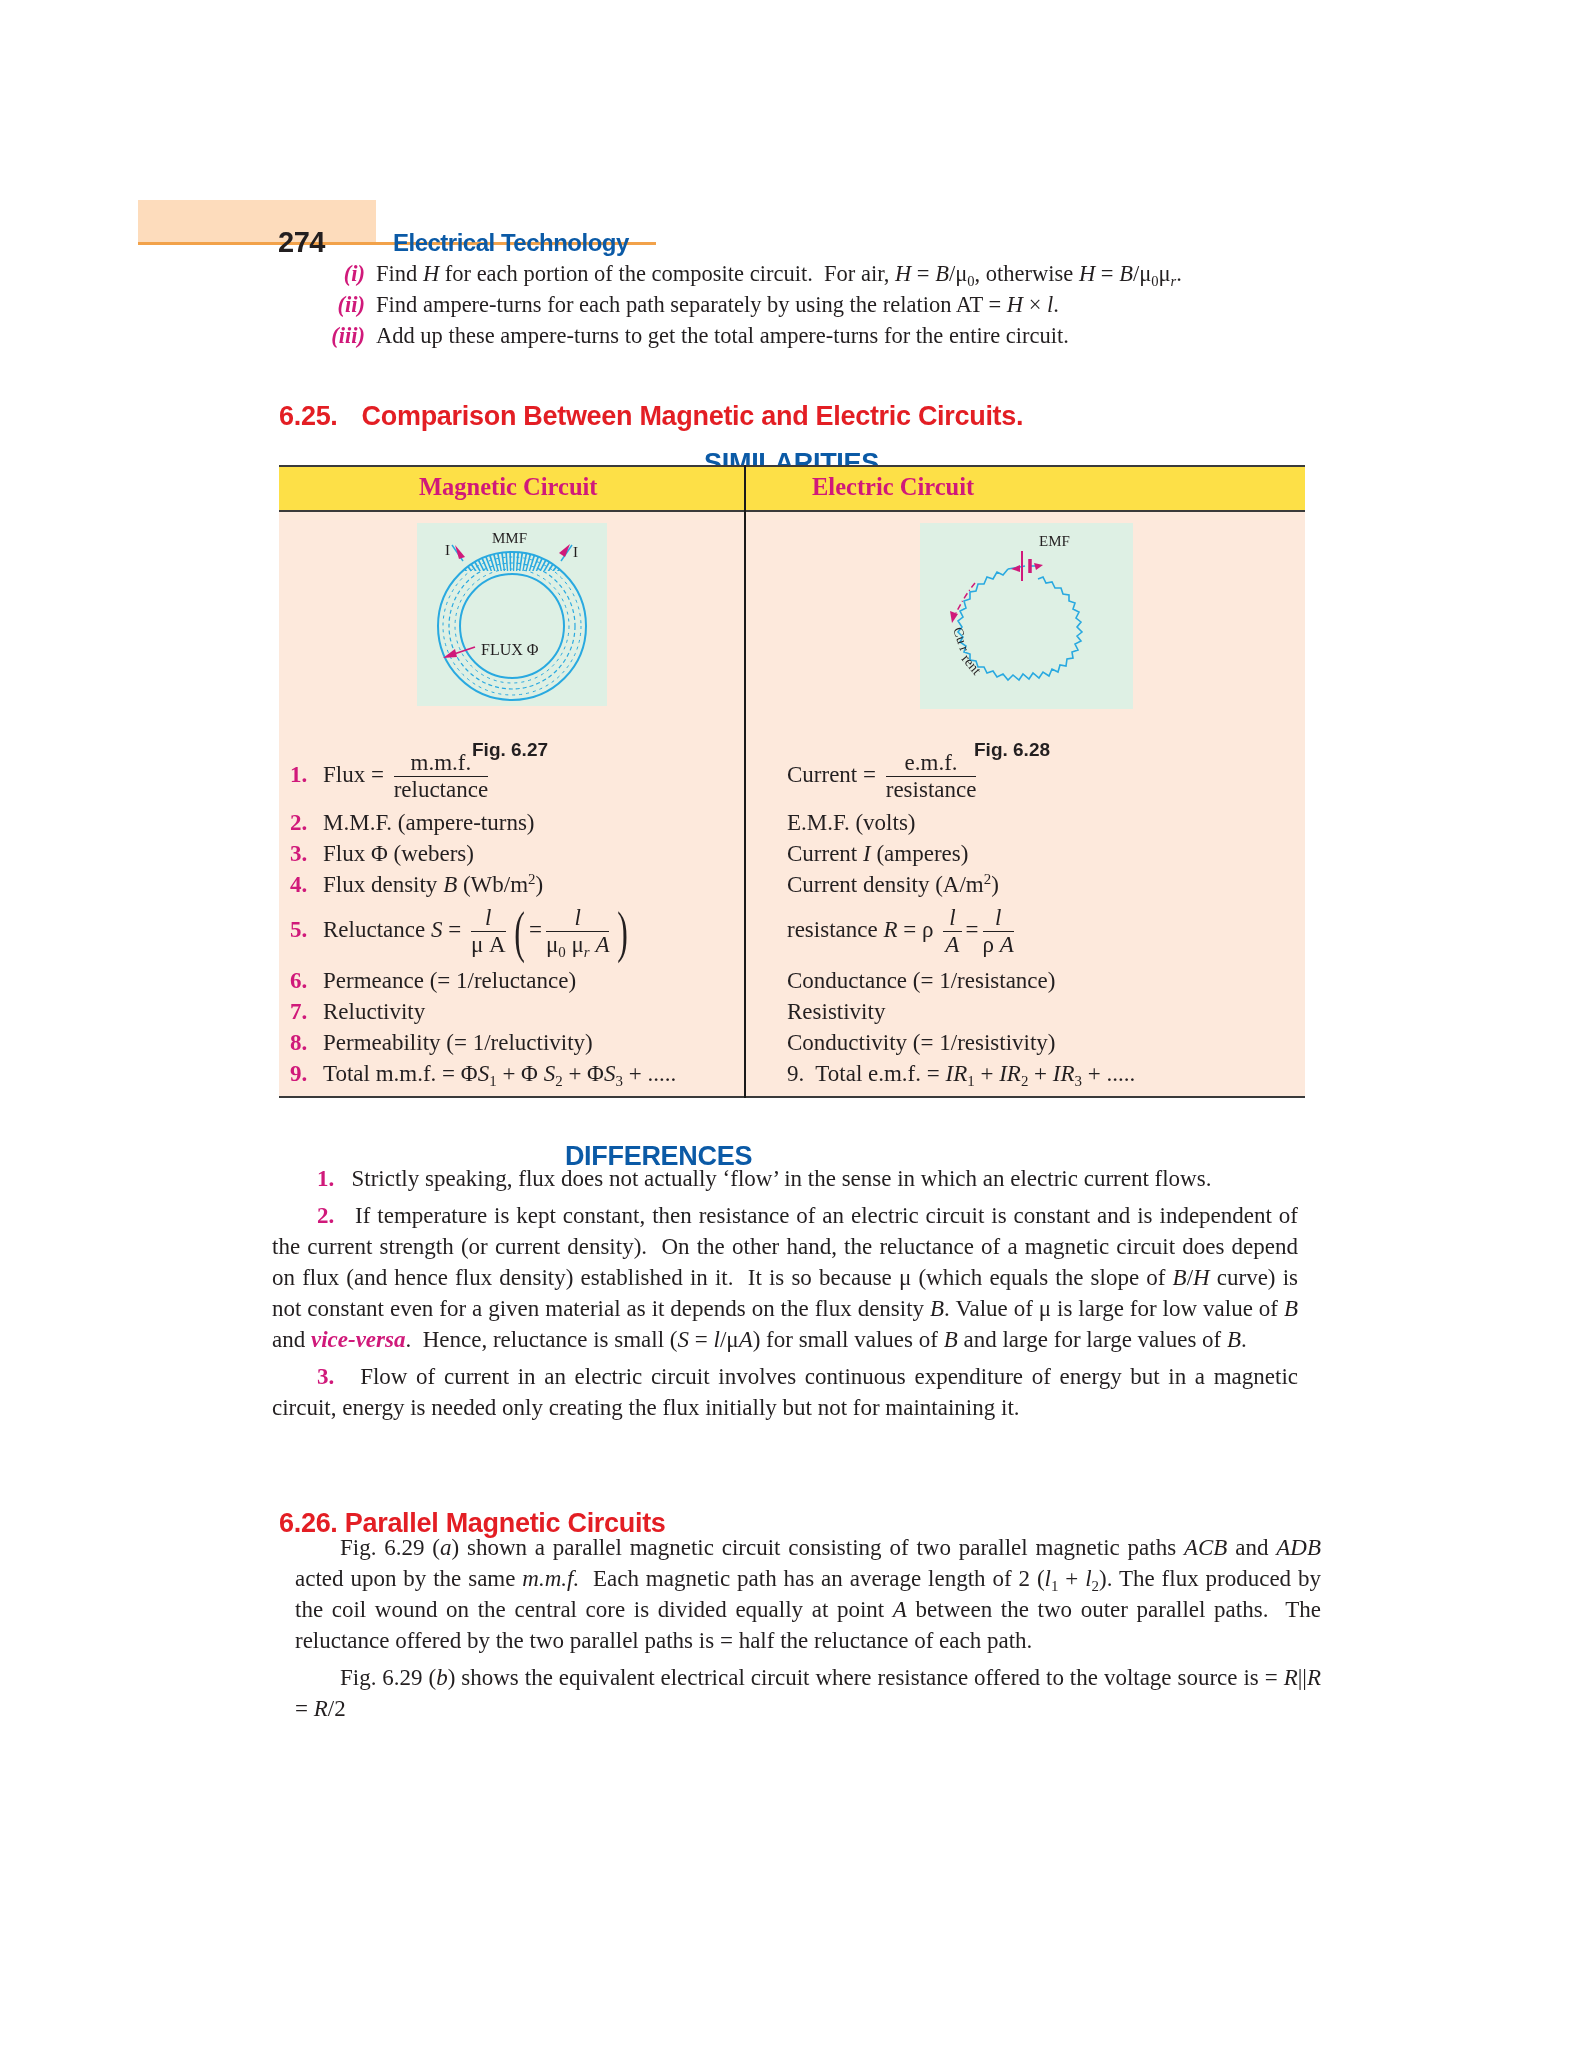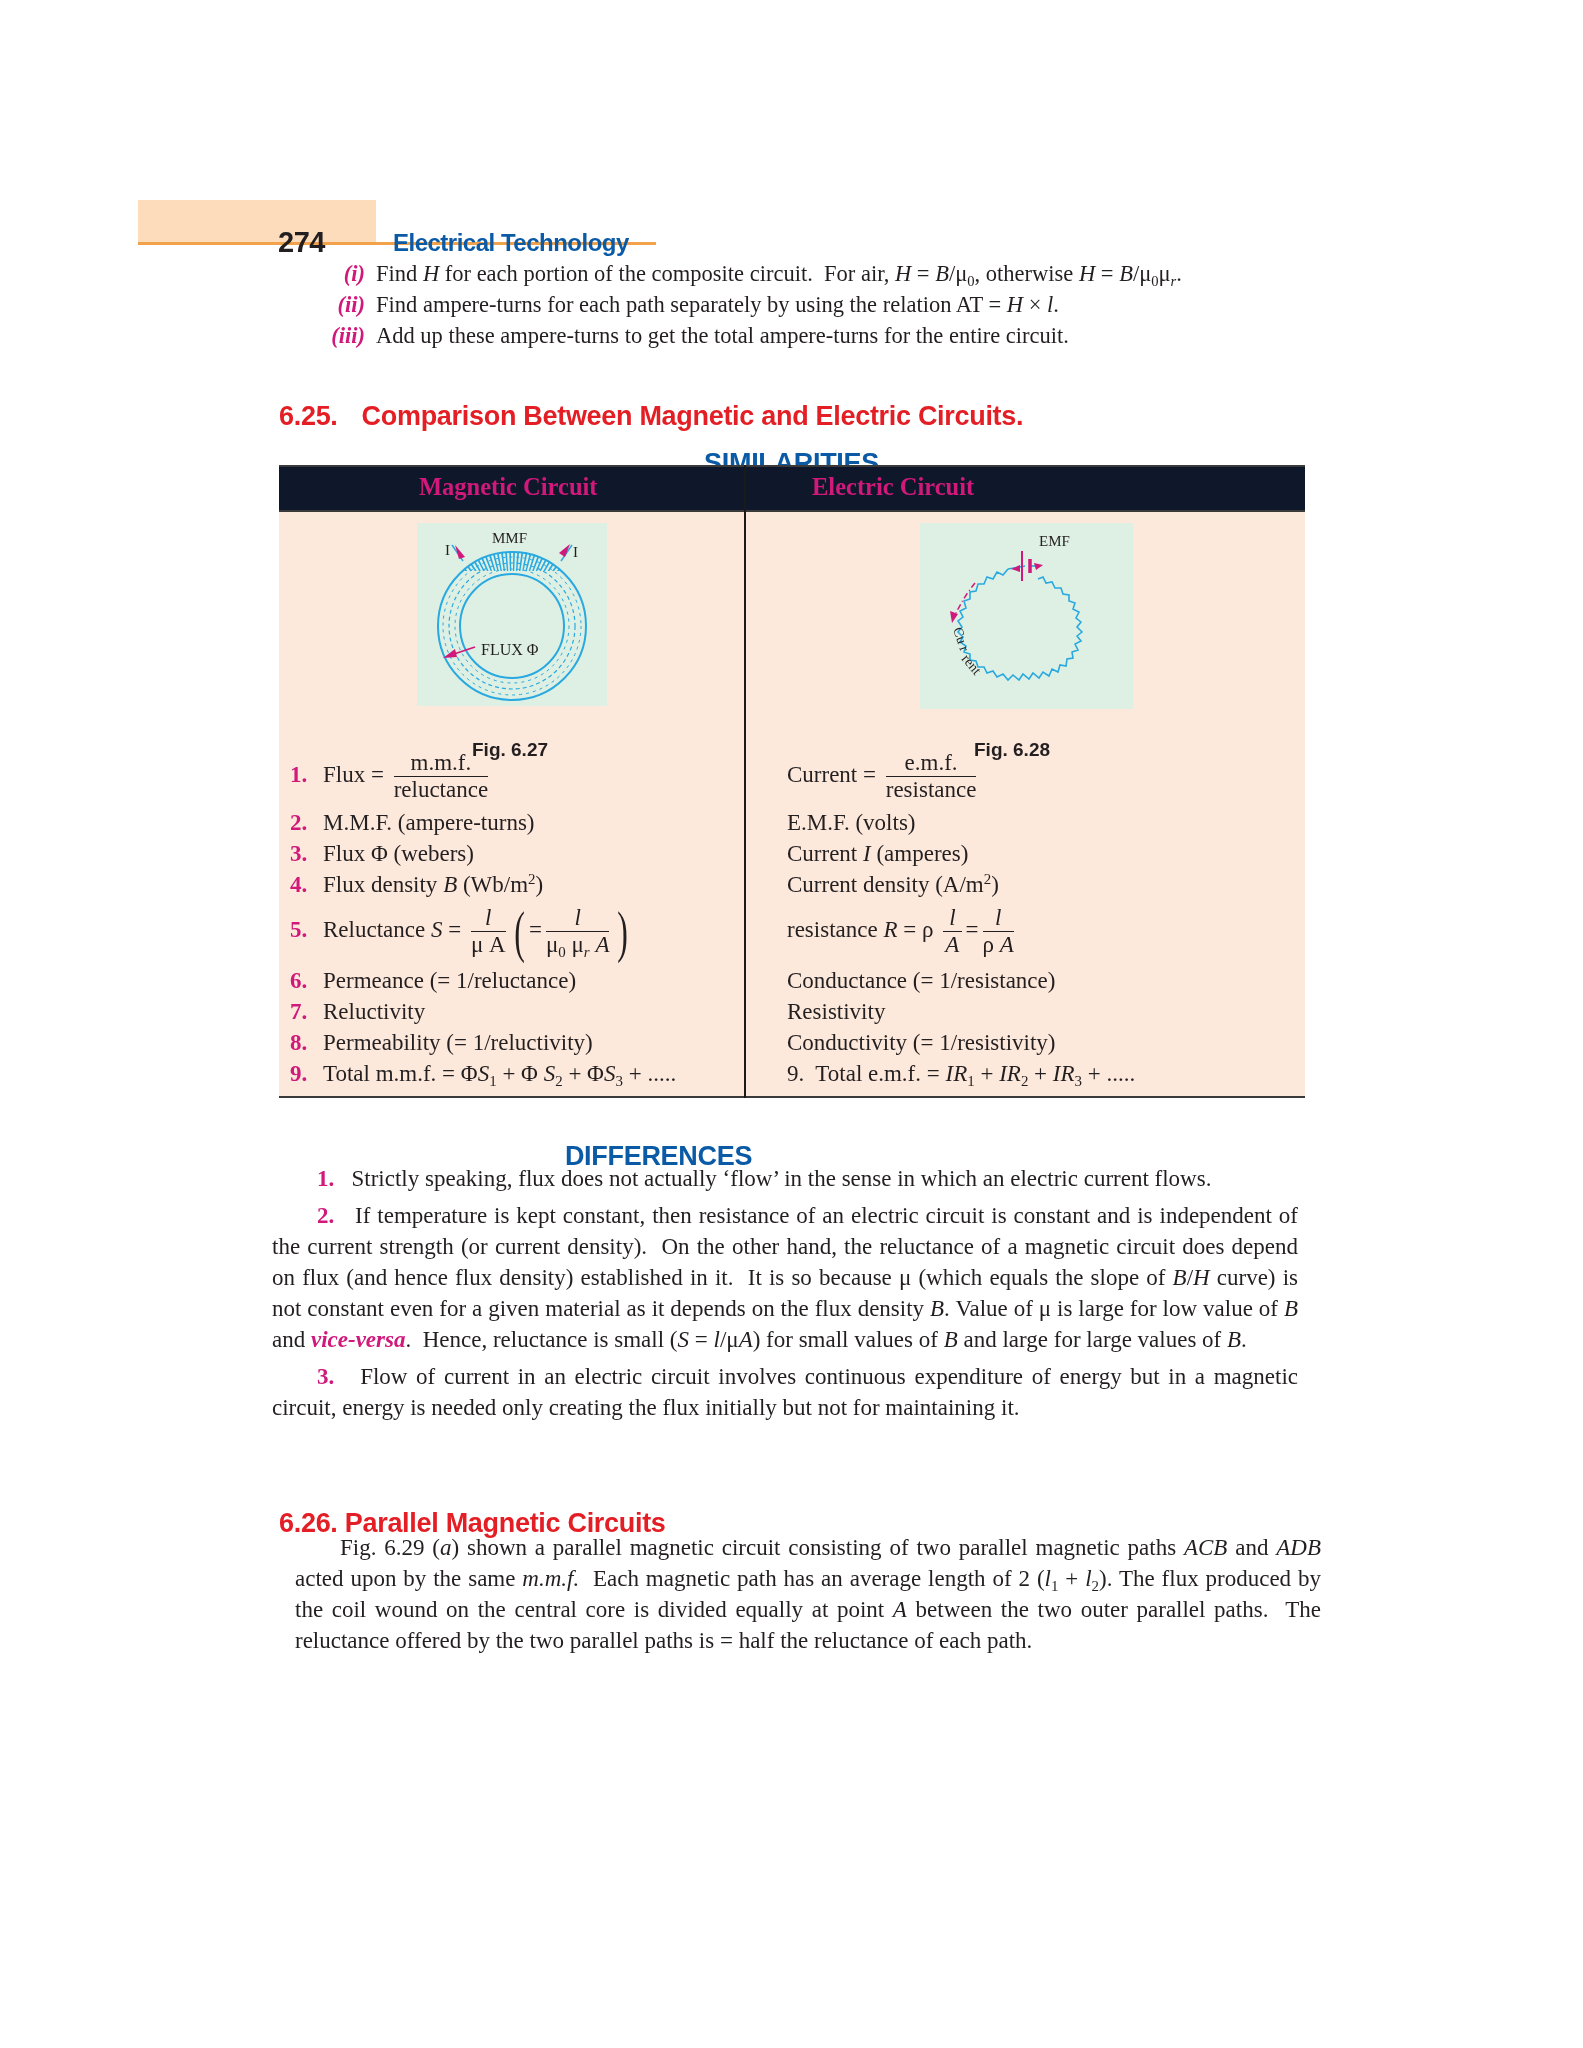--- a/index.html
+++ b/index.html
@@ -18,21 +18,21 @@
   .book-title { left:393px; top:205px; font-size:24px; font-weight:bold; color:#0b5aa6; letter-spacing:-0.5px; }
 
   .step { font-size:22.5px; line-height:31px; }
   .step .lab { display:inline-block; width:55px; text-align:right; margin-right:11px; font-style:italic; font-weight:bold; color:#d0197a; }
 
   .h-sec { font-size:27px; font-weight:bold; color:#e31e24; letter-spacing:-0.3px; }
   .h-sub { font-size:27px; font-weight:bold; color:#0b5aa6; letter-spacing:-0.3px; }
 
   
   .tbl { left:279px; top:465px; width:1026px; height:633px; }
-  .tbl-head { position:absolute; left:0; top:0; width:1026px; height:47px; background:#0f172a;
+  .tbl-head { position:absolute; left:0; top:0; width:1026px; height:47px; background:#fde047;
               border-top:2px solid #3a3a3a; border-bottom:2px solid #3a3a3a; box-sizing:border-box; }
   .tbl-body { position:absolute; left:0; top:47px; width:1026px; height:586px; background:#fde9dc;
               border-bottom:2px solid #3a3a3a; box-sizing:border-box; }
   .tbl-div { position:absolute; left:465px; top:0; width:2px; height:633px; background:#1a1a1a; }
   .col-h { position:absolute; top:6px; font-size:24.5px; font-weight:bold; color:#d0197a; }
 
   .fig-box { background:#def0e4; }
   .fig-cap { font-size:19px; font-weight:bold; color:#231f20; }
 
   .row { position:absolute; font-size:23px; line-height:30px; white-space:nowrap; }
@@ -166,13 +166,14 @@
   <div class="para" style="text-indent:45px; margin-bottom:6px;"><span class="pn">2.</span>&nbsp;&nbsp; <span>If temperature is kept constant, then resistance of an electric circuit is constant and is independent of the current strength (or current density).&nbsp; On the other hand, the reluctance of a magnetic circuit does depend on flux (and hence flux density) established in it.&nbsp; It is so because μ (which equals the slope of <i>B</i>/<i>H</i> curve) is not constant even for a given material as it depends on the flux density <i>B</i>. Value of μ is large for low value of <i>B</i> and <b><i style="color:#d0197a">vice-versa</i></b>.&nbsp; Hence, reluctance is small (<i>S</i> = <i>l</i>/μ<i>A</i>) for small values of <i>B</i> and large for large values of <i>B</i>.</span></div>
   <div class="para" style="text-indent:45px;"><span class="pn">3.</span>&nbsp;&nbsp; <span>Flow of current in an electric circuit involves continuous expenditure of energy but in a magnetic circuit, energy is needed only creating the flux initially but not for maintaining it.</span></div>
 </div>
 
 <div class="abs h-sec sans" style="left:279px; top:1484px;">
   <span>6.26.</span>&nbsp;<span>Parallel Magnetic Circuits</span>
 </div>
 
 <div class="abs" style="left:279px; top:1532px; width:1026px;margin-left:16px;">
   <div class="para" style="text-indent:45px; margin-bottom:6px;">Fig. 6.29 (<i>a</i>) shown a parallel magnetic circuit consisting of two parallel magnetic paths <i>ACB</i> and <i>ADB</i> acted upon by the same <i>m.m.f.</i>&nbsp; Each magnetic path has an average length of 2 (<i>l</i><sub>1</sub> + <i>l</i><sub>2</sub>). The flux produced by the coil wound on the central core is divided equally at point <i>A</i> between the two outer parallel paths.&nbsp; The reluctance offered by the two parallel paths is = half the reluctance of each path.</div>
+  <div class="para" style="text-indent:45px;">Fig. 6.29 (<i>b</i>) shows the equivalent electrical circuit where resistance offered to the voltage source is = <i>R</i>||<i>R</i> = <i>R</i>/2</div>
 </div>
 
 </body></html>

